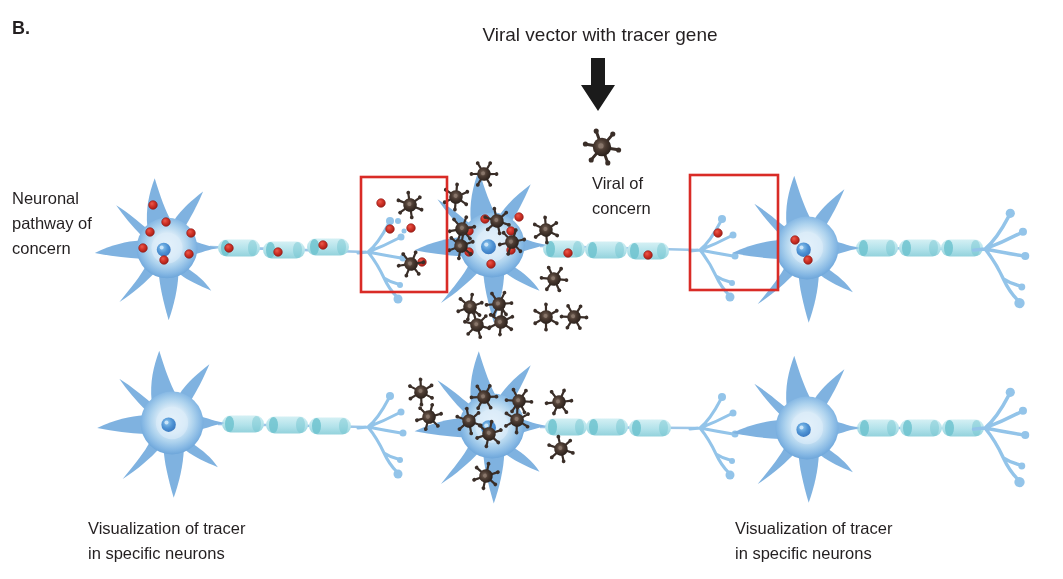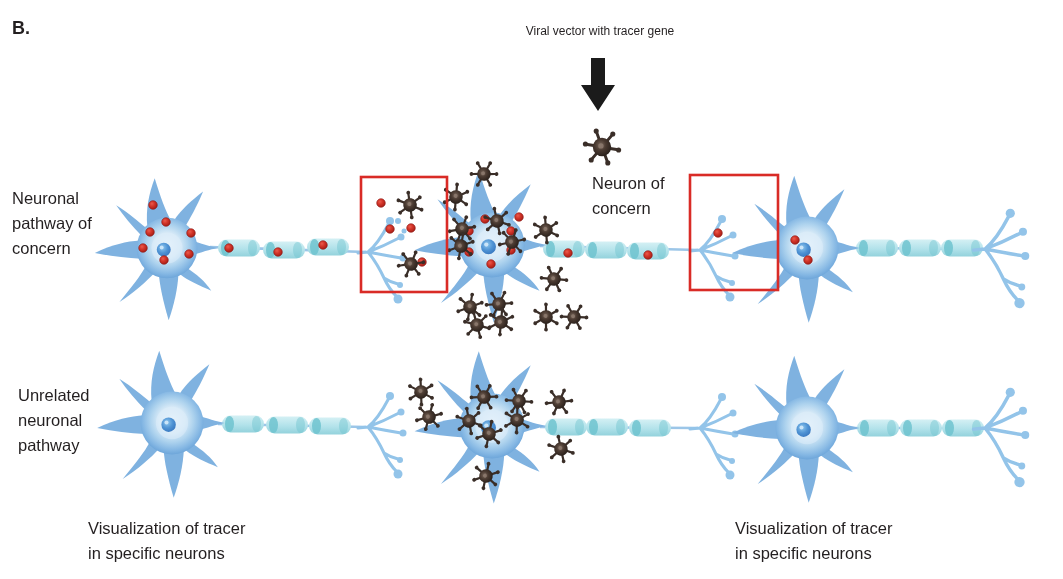--- a/index.html
+++ b/index.html
@@ -7,21 +7,21 @@
     --myelin:#aadfe8; --myelin-cap:#6ec3cf; --axon:#9cc6e8; --arbor:#93c4e9;
     --tracer-red:#cf2b24; --virus-dark:#3a2e28; --highlight-box:#d92b26;
     --arrow-black:#1b1b1b; --text:#231f20;
   }
   html,body{margin:0;padding:0;background:#fff;}
   .figure{position:relative;width:1063px;height:579px;background:#ffffff;
     font-family:"Liberation Sans","DejaVu Sans",sans-serif;color:var(--text);overflow:hidden;}
   .art{position:absolute;left:0;top:0;}
   .txt{position:absolute;white-space:pre-line;line-height:25px;font-size:16.5px;color:var(--text);}
   .panel-label{position:absolute;left:12px;top:18px;font-size:18px;font-weight:bold;color:var(--text);}
-  .title{position:absolute;left:420px;top:24px;width:360px;text-align:center;font-size:12px;color:var(--text);}
+  .title{position:absolute;left:420px;top:24px;width:360px;text-align:center;font-size:19px;color:var(--text);}
   .noc{left:592px;top:171px;}
   .row1lab{left:12px;top:186px;}
   .row2lab{left:18px;top:383px;}
   .cap1{left:88px;top:516px;}
   .cap2{left:388px;top:516px;}
   .cap3{left:735px;top:516px;}
   
   .dend{fill:var(--neuron-body);}
   .axonline{stroke:var(--axon);stroke-width:2.6;fill:none;}
   .arborline{stroke:var(--arbor);stroke-width:3;fill:none;stroke-linecap:round;}
@@ -244,30 +244,27 @@
         <use href="#virus" transform="translate(561,449) rotate(8)"></use>
         <use href="#virus" transform="translate(486,476) rotate(-28)"></use>
       </g>
     </g>
   </svg>
 
   <div class="panel-label">B.</div>
 
   <div class="title">Viral vector with tracer gene</div>
 
-  <div class="txt noc">Neuron of
+  <div class="txt noc">Viral of
 concern</div>
 
   <div class="txt row1lab">Neuronal
 pathway of
 concern</div>
 
-  <div class="txt row2lab">Unrelated
-neuronal
-pathway</div>
 
   <div class="txt cap1">Visualization of tracer
 in specific neurons</div>
 
 
   <div class="txt cap3">Visualization of tracer
 in specific neurons</div>
 
 </div>
 

